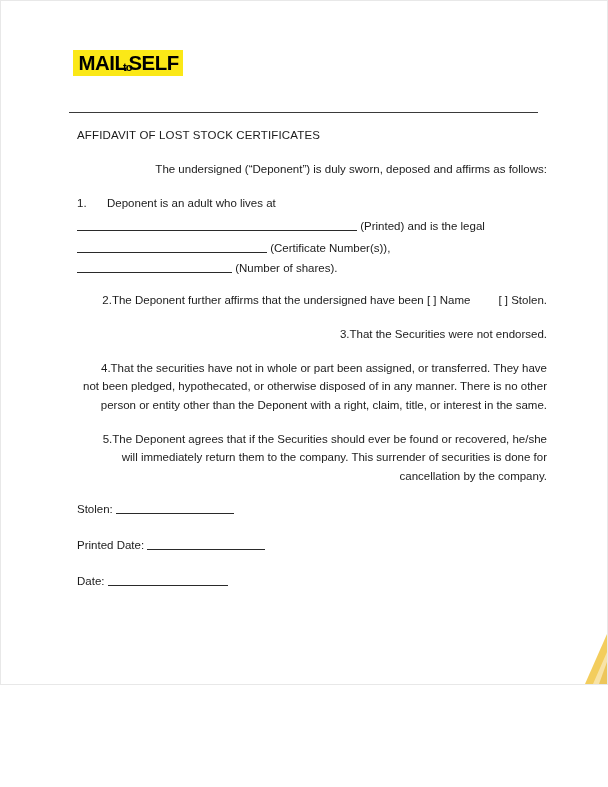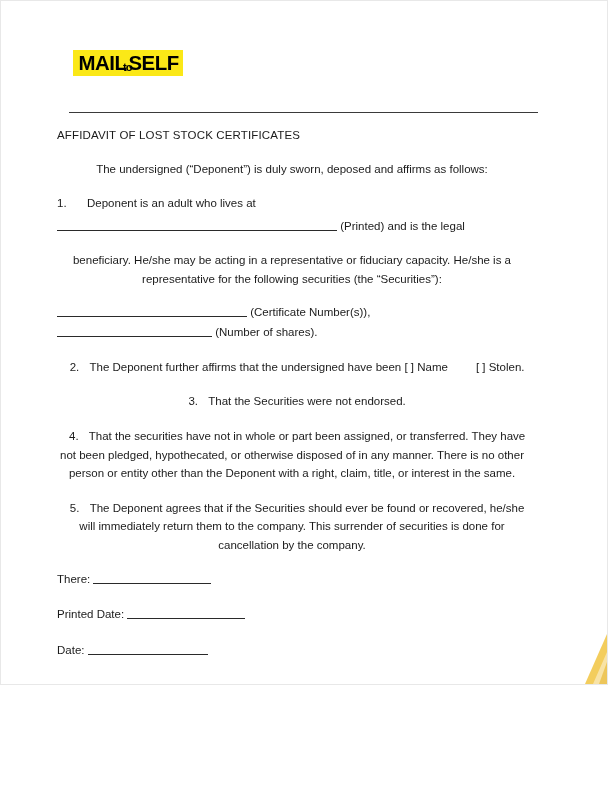--- a/index.html
+++ b/index.html
@@ -71,36 +71,36 @@
     left: 68px;
     top: 111px;
     width: 469px;
     height: 0;
     border-top: 1.5px solid #3a3a3a;
   }
 
   
   .content {
     position: absolute;
-    left: 56px;
+    left: 76px;
     top: 126px;
     width: 470px;
     color: #1b1b1b;
     font-size: 11.5px;
     line-height: 1.62;
   }
   .doc-title {
     font-size: 11.5px;
     line-height: 1.5;
     margin: 0 0 16px 0;
     letter-spacing: 0.15px;
   }
   .para {
-    margin: 16px 0 15px 0;
-    text-align: center;
+    margin: 4px 0 15px 0;
+    text-align: right;
   }
   .para-tight {
     margin: 0 0 4px 0;
   }
   .num {
     display: inline-block;
     min-width: 30px;
   }
   .blank {
     display: inline-block;
@@ -161,21 +161,20 @@
 
     <p class="para-tight">
       <span class="num">1.</span><span>Deponent is an adult who lives at</span>
     </p>
 
     <p class="para-tight">
       <span class="blank blank-addr"></span>
       <span>(Printed) and is the legal</span>
     </p>
 
-    <p class="para">beneficiary. He/she may be acting in a representative or fiduciary capacity. He/she is a representative for the following securities (the “Securities”):</p>
 
     <div class="fields-block">
       <div class="field-row">
         <span class="blank blank-cert"></span>
         <span>(Certificate Number(s)),</span>
       </div>
       <div class="field-row spaced">
         <span class="blank blank-shares"></span>
         <span>(Number of shares).</span>
       </div>
@@ -193,21 +192,21 @@
     <p class="para">
       <span class="num">4.</span><span>That the securities have not in whole or part been assigned, or transferred. They have not been pledged, hypothecated, or otherwise disposed of in any manner. There is no other person or entity other than the Deponent with a right, claim, title, or interest in the same.</span>
     </p>
 
     <p class="para">
       <span class="num">5.</span><span>The Deponent agrees that if the Securities should ever be found or recovered, he/she will immediately return them to the company. This surrender of securities is done for cancellation by the company.</span>
     </p>
 
     <div>
       <div class="sig-row">
-        <span>There:</span>
+        <span>Stolen:</span>
         <span class="blank blank-signed"></span>
       </div>
       <div class="sig-row">
         <span>Printed Date:</span>
         <span class="blank blank-printed"></span>
       </div>
       <div class="sig-row">
         <span>Date:</span>
         <span class="blank blank-date"></span>
       </div>

